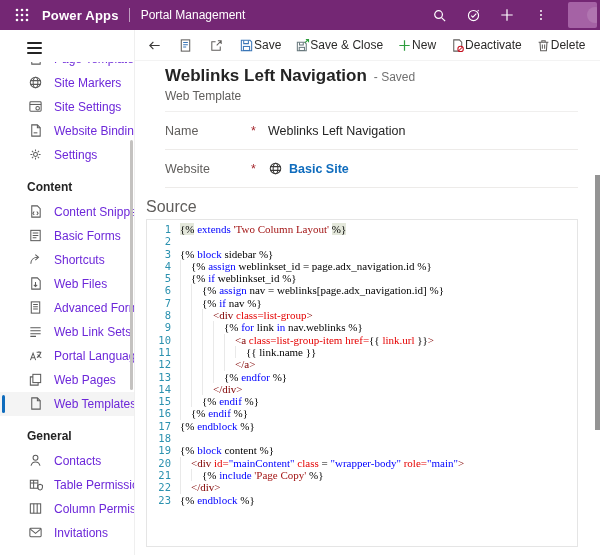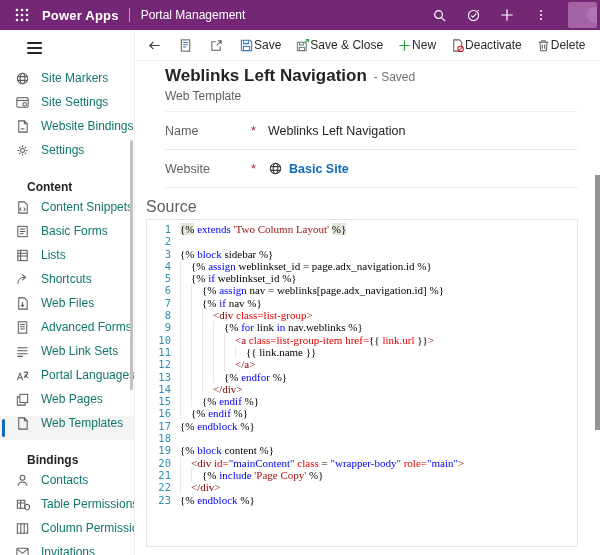--- a/index.html
+++ b/index.html
@@ -19,21 +19,21 @@
 
   
   .layout{display:flex;height:525px;position:relative;}
 
   
   .sidebar{width:135px;flex:none;box-sizing:border-box;padding-top:8px;position:relative;border-right:1px solid #efefef;overflow:hidden;background:#fff;}
   .hamb{width:15px;margin:4px 0 8px 27px;cursor:pointer;}
   .hamb div{height:1.6px;background:#242424;margin-bottom:3.4px;border-radius:1px;}
   .clipwrap{height:9px;overflow:hidden;}
   .clipwrap .nav-item{margin-top:-15px;}
-  .nav-item{display:flex;height:24px;padding-left:14px;font-size:12px;color:#0f766e;position:relative;cursor:pointer;white-space:nowrap;}
+  .nav-item{display:flex;align-items:center;height:24px;padding-left:27px;font-size:12px;color:#6d28d9;position:relative;cursor:pointer;white-space:nowrap;}
   .nav-item.selected{background:#f4f4f4;}
   .nav-item.selected::before{content:"";position:absolute;left:2px;top:3px;bottom:3px;width:3px;border-radius:2px;background:#0f6cbd;}
   .nav-ico{width:16px;height:16px;margin-right:11px;flex:none;color:#5b5b5b;display:flex;align-items:center;justify-content:center;}
   .nav-ico svg{width:15px;height:15px;}
   .sec-h{font-size:12px;font-weight:700;color:#242424;padding:13px 0 6px 27px;}
   .side-scroll{position:absolute;right:1px;top:110px;width:3px;height:250px;background:#c4c2c0;border-radius:2px;cursor:pointer;}
 
   
   .main{flex:1;min-width:0;display:flex;flex-direction:column;background:#fff;}
   .cmdbar{height:30px;flex:none;display:flex;align-items:center;padding-left:4px;border-bottom:1px solid #f3f3f3;}
@@ -205,29 +205,20 @@
               <svg viewBox="0 0 16 16" fill="none" stroke="currentColor" stroke-width="1.1">
                 <rect x="3" y="2.5" width="10" height="11"></rect>
                 <path d="M5 5.4h6M5 7.9h6M5 10.4h4"></path>
               </svg>
             </span>
             <span>Basic Forms</span>
           </div>
           <div class="nav-item">
             <span class="nav-ico">
               <svg viewBox="0 0 16 16" fill="none" stroke="currentColor" stroke-width="1.1">
-                <rect x="3" y="2.5" width="10" height="11"></rect>
-                <path d="M3 5.5h10M3 8.5h10M6 2.5v11"></path>
-              </svg>
-            </span>
-            <span>Lists</span>
-          </div>
-          <div class="nav-item">
-            <span class="nav-ico">
-              <svg viewBox="0 0 16 16" fill="none" stroke="currentColor" stroke-width="1.1">
                 <path d="M3 12.5c0-4.2 3.2-6.8 7.5-6.8"></path>
                 <path d="M7.8 2.8l3.4 2.9-3.4 2.9"></path>
               </svg>
             </span>
             <span>Shortcuts</span>
           </div>
           <div class="nav-item">
             <span class="nav-ico">
               <svg viewBox="0 0 16 16" fill="none" stroke="currentColor" stroke-width="1.1">
                 <path d="M4 2h6l3 3v9H4z"></path>
@@ -273,21 +264,21 @@
           </div>
           <div class="nav-item selected">
             <span class="nav-ico">
               <svg viewBox="0 0 16 16" fill="none" stroke="currentColor" stroke-width="1.1">
                 <path d="M4 2h6l3 3v9H4z"></path>
                 <path d="M10 2v3h3"></path>
               </svg>
             </span>
             <span>Web Templates</span>
           </div>
-          <div class="sec-h">Bindings</div>
+          <div class="sec-h">General</div>
           <div class="nav-item">
             <span class="nav-ico">
               <svg viewBox="0 0 16 16" fill="none" stroke="currentColor" stroke-width="1.1">
                 <circle cx="8" cy="5.1" r="2.6"></circle>
                 <path d="M3.2 13.6c.6-2.7 2.3-4.1 4.8-4.1s4.2 1.4 4.8 4.1"></path>
               </svg>
             </span>
             <span>Contacts</span>
           </div>
           <div class="nav-item">

